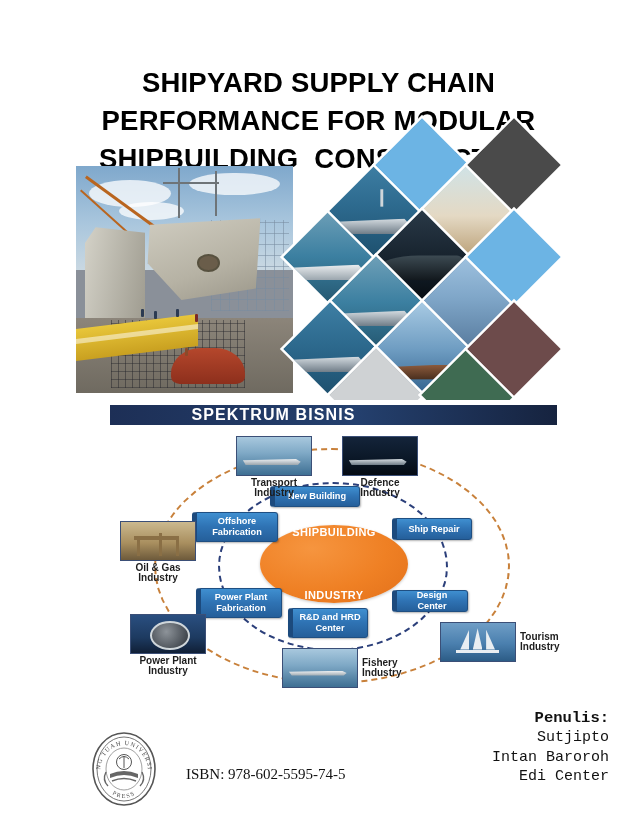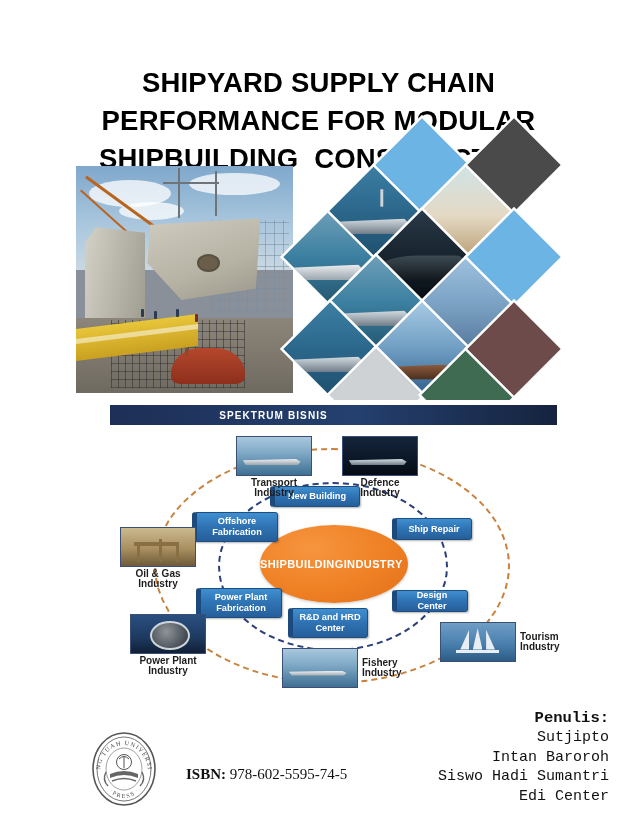--- a/index.html
+++ b/index.html
@@ -114,38 +114,38 @@
   .diagram{
     position:absolute;left:110px;top:400px;width:450px;height:302px;
     background:#ffffff;
   }
   .banner{
     position:absolute;left:0;top:5px;width:447px;height:20px;
     background:linear-gradient(90deg,#1d2f56 0%,#24406e 55%,#16233f 100%);
     display:flex;align-items:center;justify-content:center;
   }
   .banner span{
-    color:#ffffff;font-weight:bold;font-size:10px;letter-spacing:1.1px;
+    color:#ffffff;font-weight:bold;font-size:16px;letter-spacing:1.1px;
     font-family:"Liberation Sans",sans-serif;
     margin-right:120px;
     text-align:center;
   }
   .ellipse-outer{
     position:absolute;left:44px;top:48px;width:352px;height:232px;
     border:2.2px dashed #c8803a;border-radius:50%;
   }
   .ellipse-inner{
     position:absolute;left:108px;top:82px;width:226px;height:165px;
     border:2.2px dashed #2b3f7a;border-radius:50%;
   }
   .core{
     position:absolute;left:150px;top:125px;width:148px;height:78px;
     background:radial-gradient(ellipse at 35% 30%,#f6953f 0%,#ef8024 55%,#e2701a 100%);
     border-radius:50%;
-    display:flex;flex-direction:row;align-items:center;justify-content:flex-start;
+    display:flex;flex-direction:column;align-items:center;justify-content:space-between;
     box-shadow:0 1px 3px rgba(0,0,0,.22);
   }
   .core span{
     color:#ffffff;font-weight:bold;font-size:11px;letter-spacing:.4px;
     line-height:15px;text-align:center;
   }
   .chip{
     position:absolute;
     background:linear-gradient(180deg,#3f8fd0 0%,#2f73b4 48%,#255f9a 100%);
     border:1px solid #1f4f82;
@@ -193,21 +193,21 @@
 
   
   .seal{
     position:absolute;left:88px;top:728px;width:72px;height:82px;
   }
   .seal svg{display:block;}
   .isbn{
     position:absolute;left:186px;top:766px;
     font-family:"Liberation Serif",serif;font-size:15px;color:#111;
   }
-  .isbn b{font-weight:bold;}
+  .isbn b{font-weight:normal;}
   .authors{
     position:absolute;right:28px;top:708px;width:300px;text-align:right;
     font-family:Liberation Mono, monospace;color:#111;
   }
   .authors .hdr{font-weight:bold;font-size:15.5px;line-height:20px;}
   .authors .nm{font-size:15px;line-height:19.5px;}
 </style>
 </head>
 <body>
 
@@ -335,21 +335,21 @@
 Industry</div>
     </div>
     <div class="node" style="left:232px;top:36px;">
       <div class="thumb">
         <div class="t-night"></div>
         <div class="vessel dk"></div>
       </div>
       <div class="cap">Defence
 Industry</div>
     </div>
-    <div class="node" style="left:10px;top:127px;">
+    <div class="node" style="left:10px;top:121px;">
       <div class="thumb">
         <div class="t-rig"></div>
         <div class="rigleg" style="left:22%;top:38%;width:3px;height:52%;"></div>
         <div class="rigleg" style="left:52%;top:30%;width:3px;height:60%;"></div>
         <div class="rigleg" style="left:74%;top:40%;width:3px;height:50%;"></div>
         <div class="rigleg" style="left:18%;top:36%;width:60%;height:4px;"></div>
       </div>
       <div class="cap">Oil &amp; Gas
 Industry</div>
     </div>
@@ -406,17 +406,16 @@
 
   <div class="isbn">
     <b>ISBN:</b>
     <span>978-602-5595-74-5</span>
   </div>
 
   <div class="authors">
     <div class="hdr">Penulis:</div>
     <div class="nm">Sutjipto</div>
     <div class="nm">Intan Baroroh</div>
-    <div class="nm">Siswo Hadi Sumantri</div>
     <div class="nm">Edi Center</div>
   </div>
 
 </div>
 
 </body></html>

